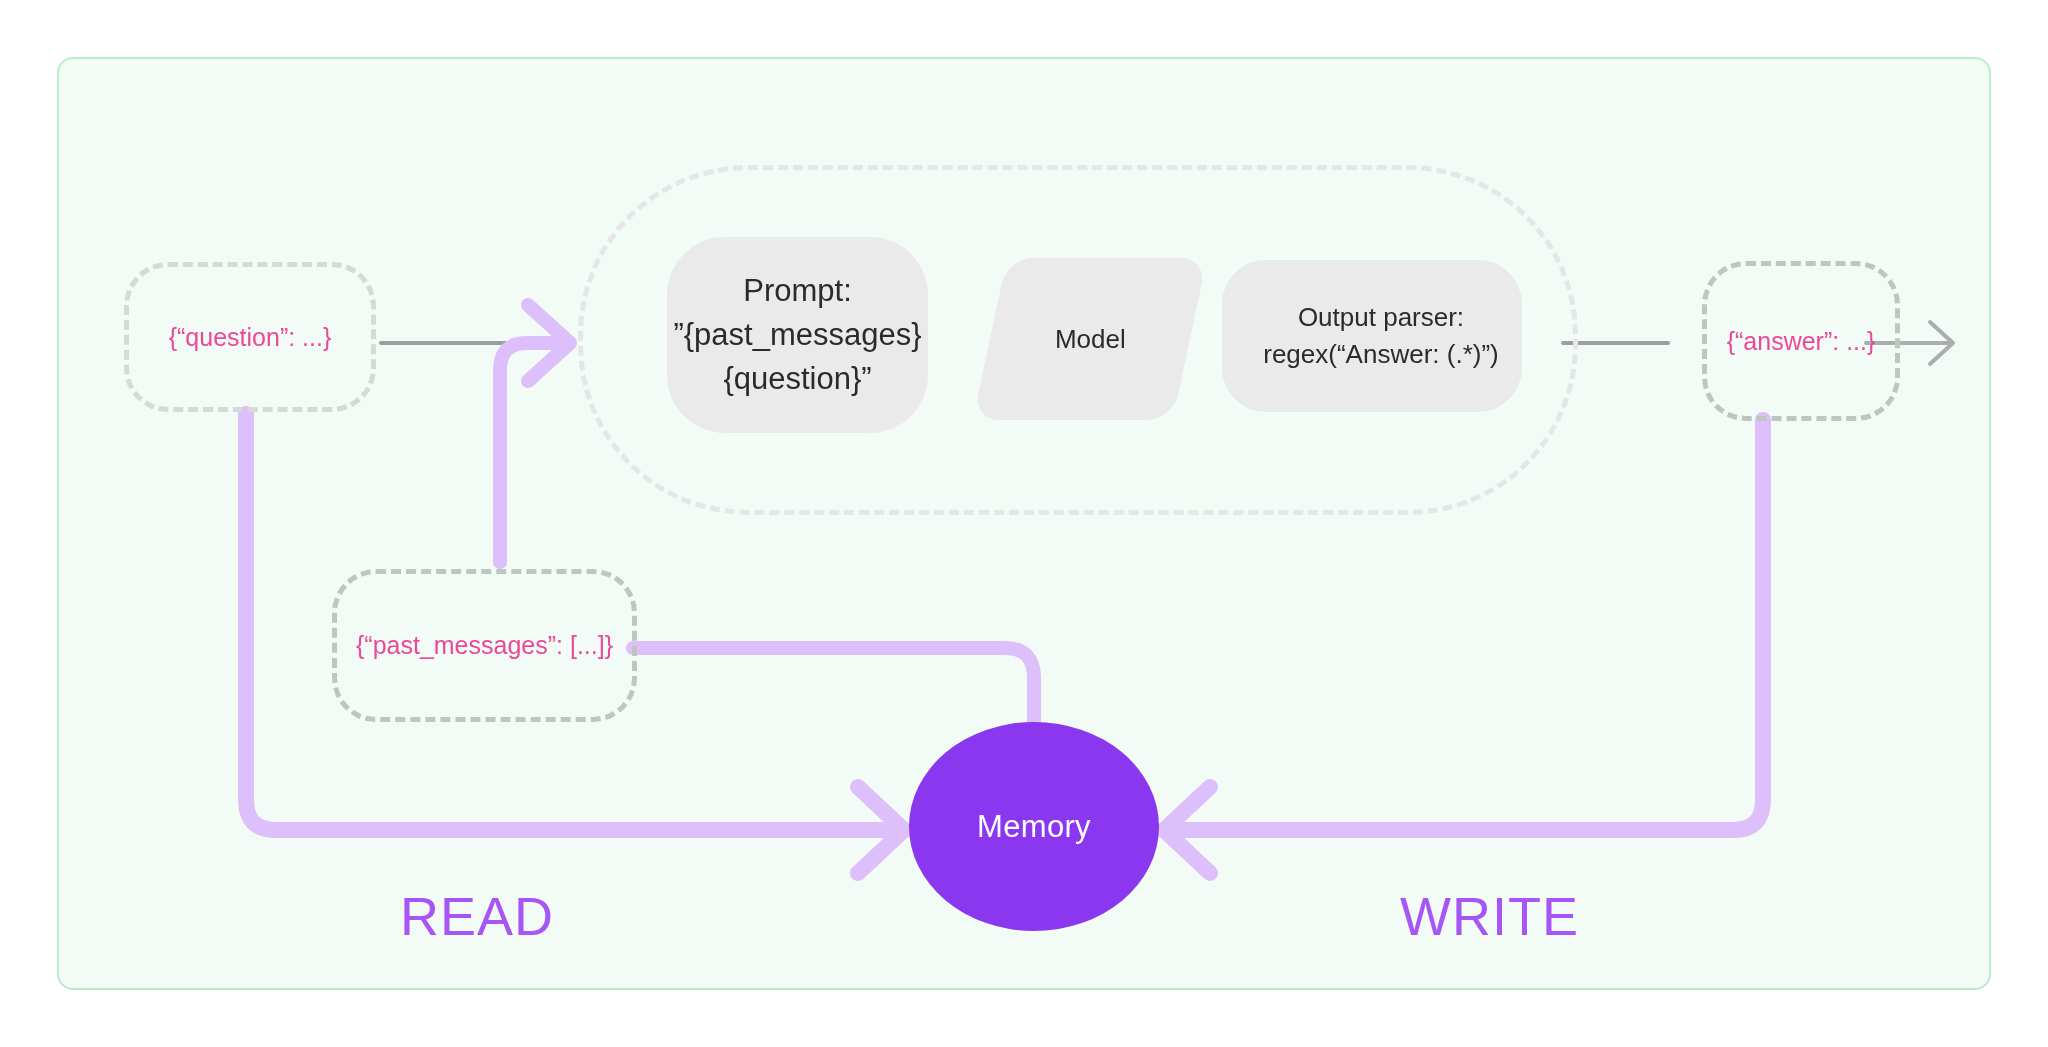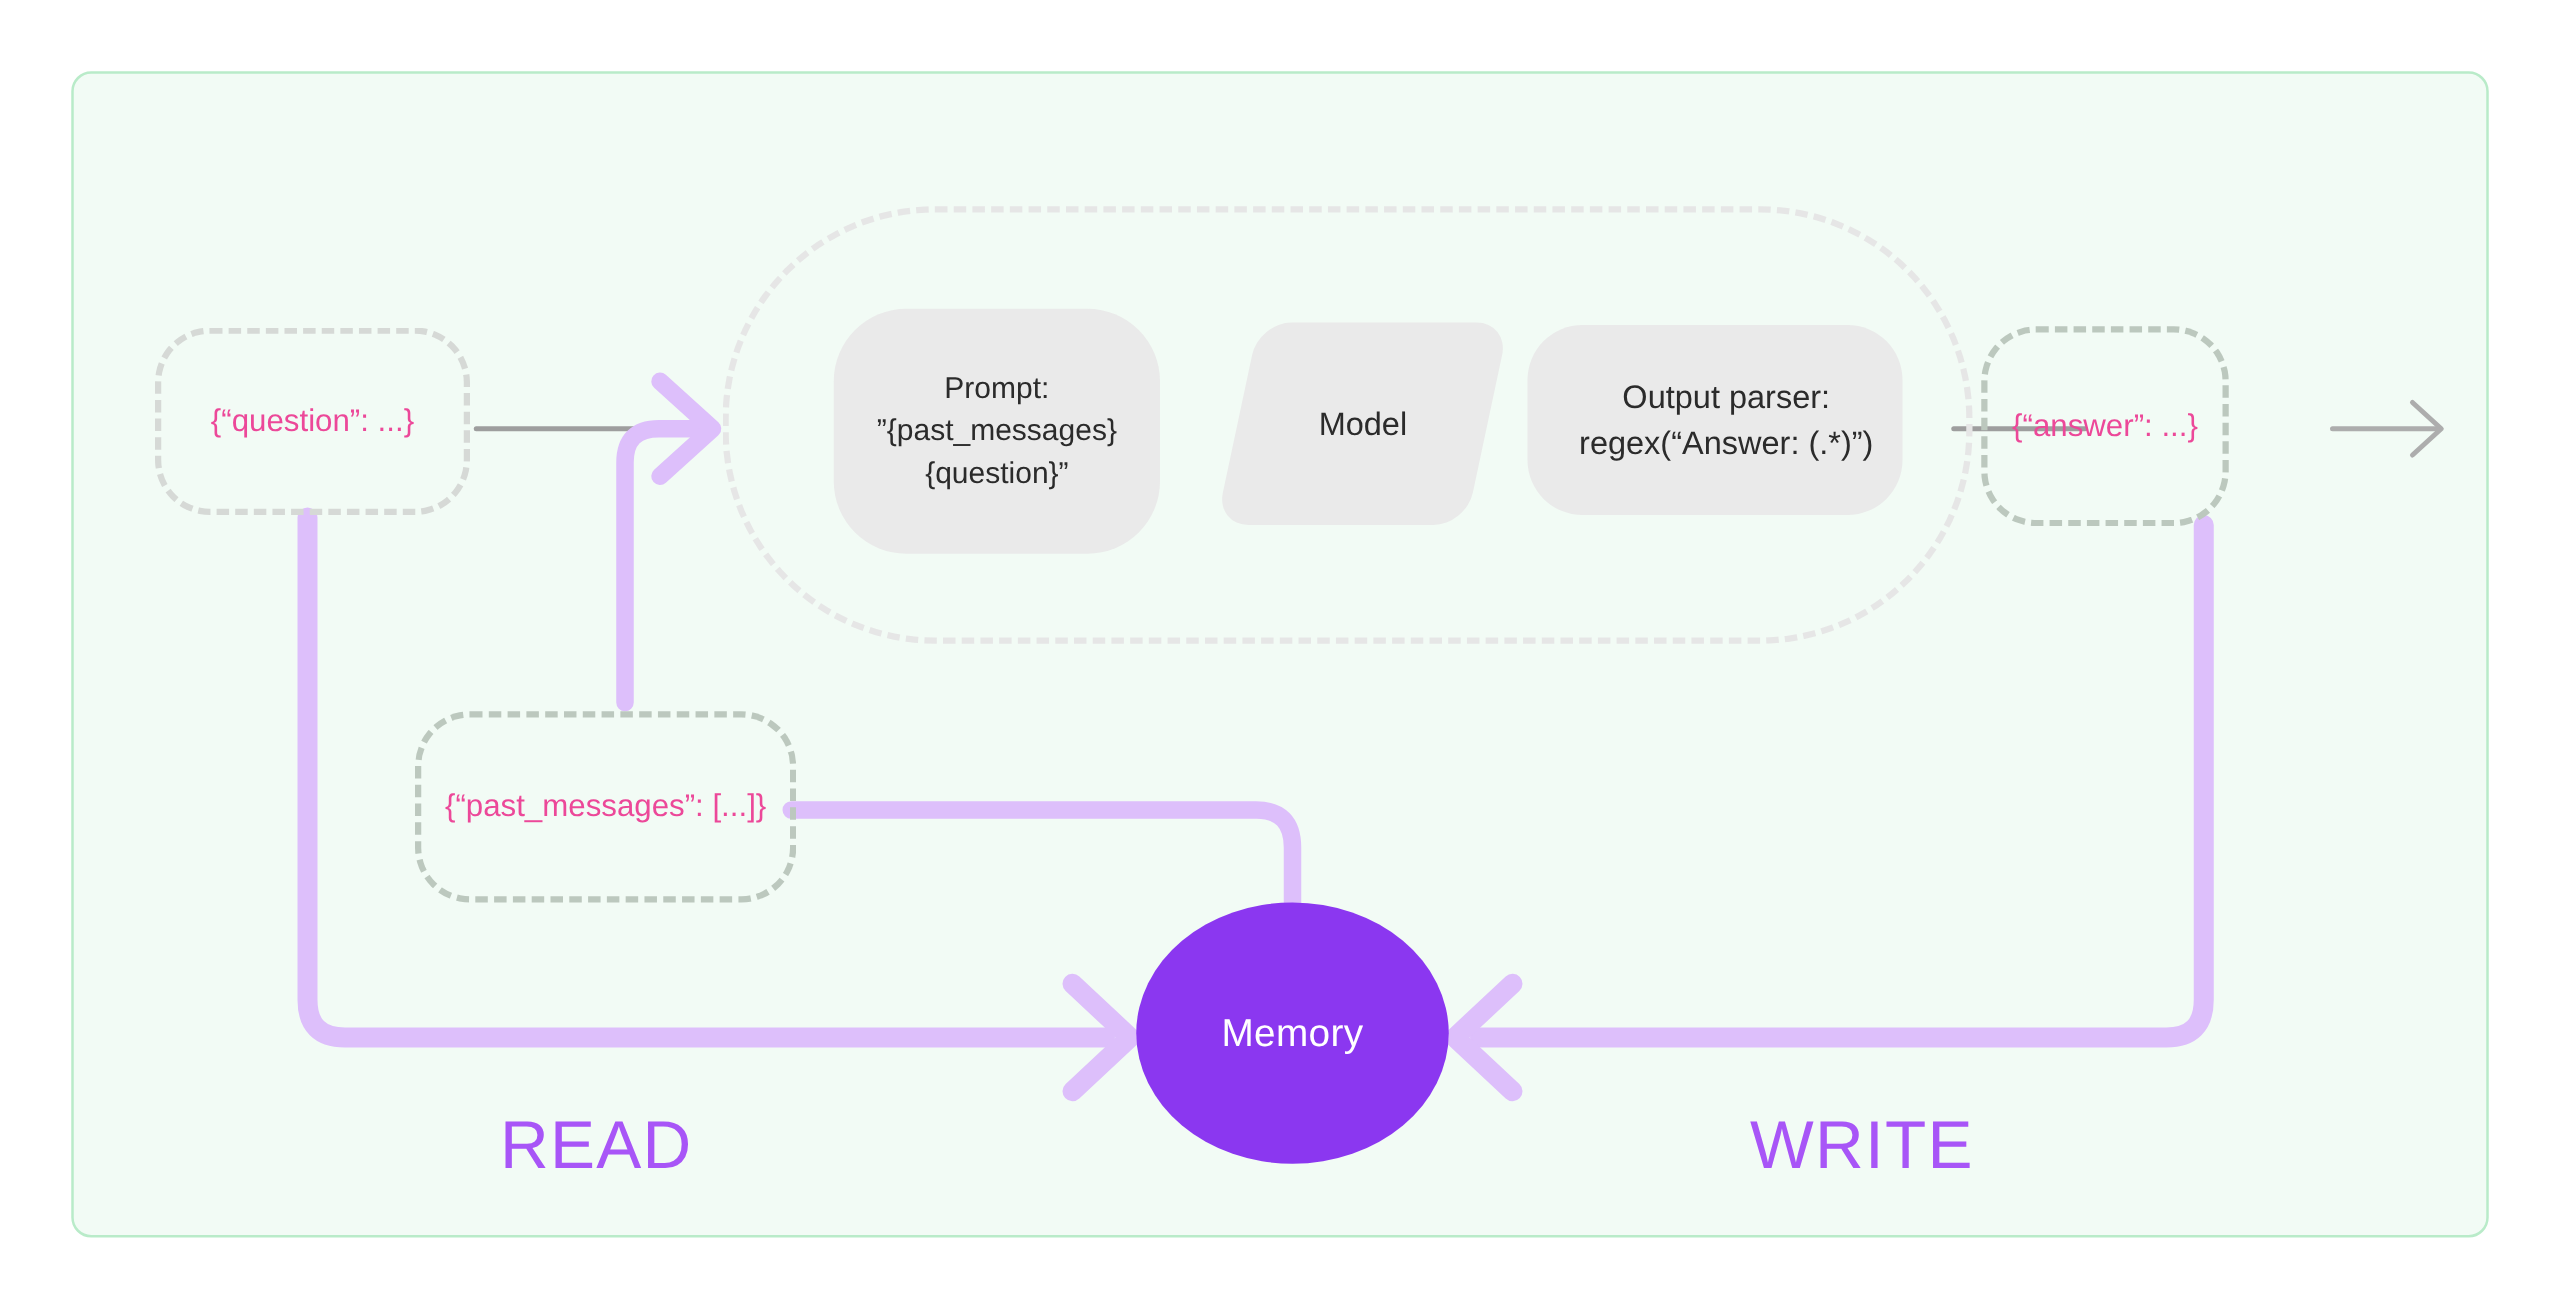--- a/index.html
+++ b/index.html
@@ -52,21 +52,21 @@
     left: 124px; top: 262px; width: 252px; height: 150px;
     border-radius: 44px;
     font-size: 25px;
   }
   .node-past {
     left: 332px; top: 569px; width: 305px; height: 153px;
     border-radius: 44px;
     font-size: 25px;
   }
   .node-answer {
-    left: 1585px; top: 261px; width: 198px; height: 160px;
+    left: 1702px; top: 261px; width: 198px; height: 160px;
     border-radius: 44px;
     font-size: 25px;
   }
   
   .chain-box {
     position: absolute;
     left: 578px; top: 165px;
     width: 1000px; height: 350px;
     box-sizing: border-box;
     border: 5px dashed #E6E6E6;
@@ -79,23 +79,23 @@
     box-sizing: border-box;
     background: #EAEAEA;
     display: flex;
     align-items: center;
     justify-content: center;
     text-align: center;
     color: #2b2b2b;
     line-height: 1.42;
   }
   .comp-prompt {
-    left: 667px; top: 247px; width: 261px; height: 196px;
+    left: 667px; top: 237px; width: 261px; height: 196px;
     border-radius: 58px;
-    font-size: 24px;
+    font-size: 31px;
   }
   .comp-parser {
     left: 1222px; top: 260px; width: 300px; height: 152px;
     border-radius: 44px;
     font-size: 26px;
     padding-left: 18px;
   }
   .comp-model {
     left: 990px; top: 258px; width: 200px; height: 162px;
     border-radius: 26px;

